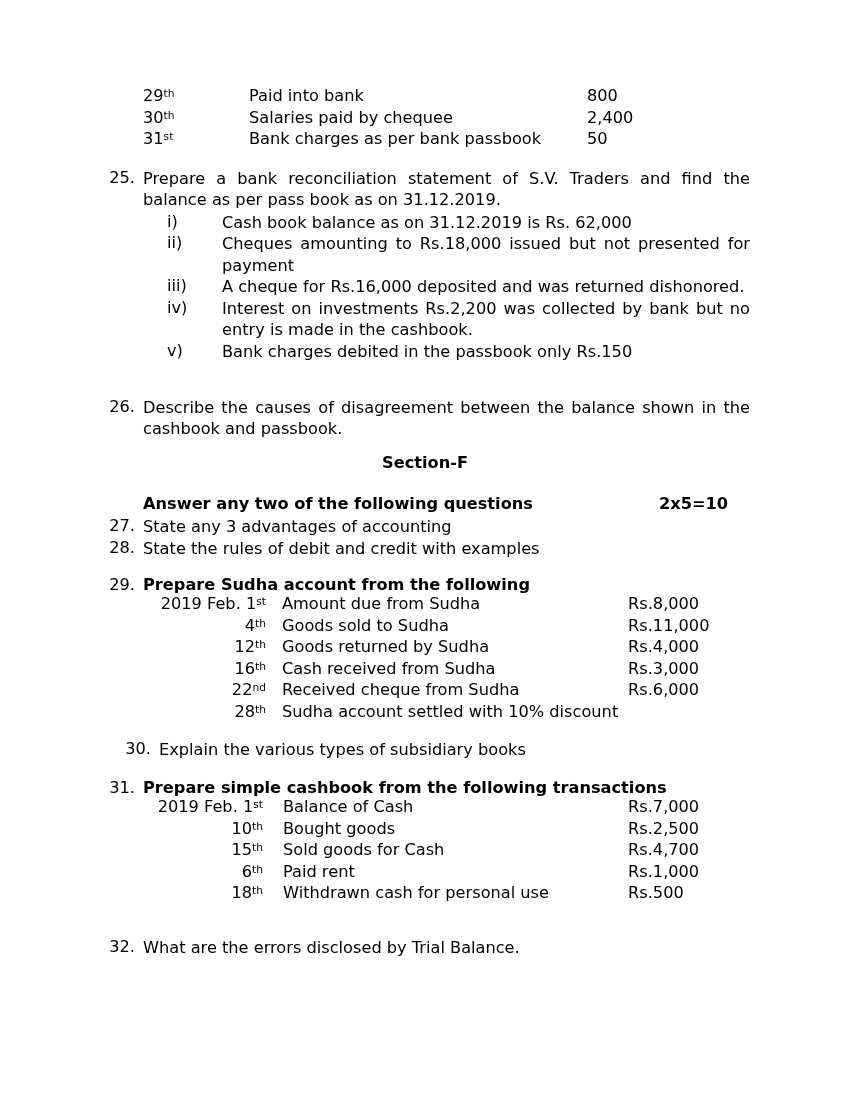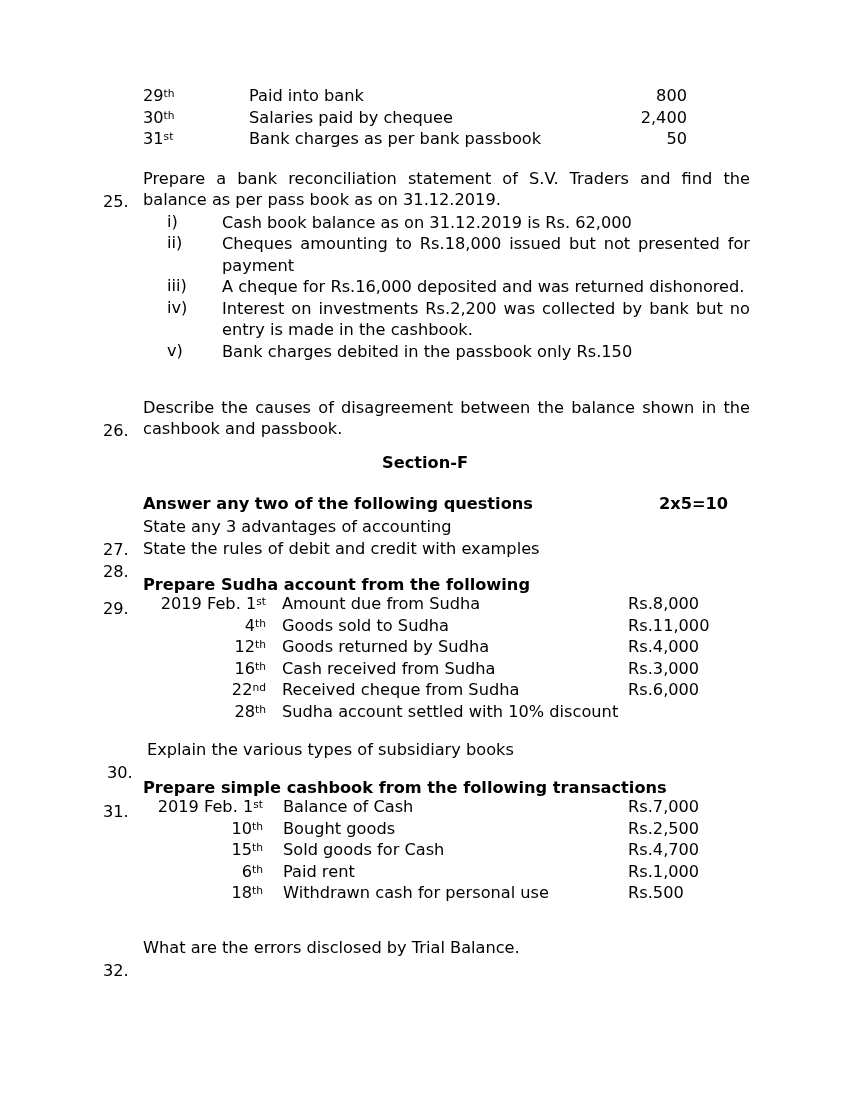--- a/index.html
+++ b/index.html
@@ -10,33 +10,33 @@
     color:#000000;
     font-size:16.2px;
     -webkit-font-smoothing:antialiased;
   }
   .page { position:relative; width:850px; height:1100px; padding:0; }
 
   
   .qrow { position:relative; display:flex; align-items:flex-start; }
   .qnum {
     position:absolute; left:103px; top:0;
-    width:38px; text-align:left; white-space:nowrap;margin-top:24px;
+    width:38px; text-align:center; white-space:nowrap;
   }
   .qbody { margin-left:143px; width:607px; }
   .just { text-align:justify; text-align-last:left; line-height:1.32; }
   .plain { line-height:1.32; }
   b, .b { font-weight:bold; }
 
   
   .txtable { position:absolute; left:0; top:86px; width:850px; }
   .txrow { position:relative; height:21.5px; }
   .txdate { position:absolute; left:143px; width:96px; text-align:left; white-space:nowrap; }
   .txdesc { position:absolute; left:249px; white-space:nowrap; }
-  .txamt  { position:absolute; left:587px; width:100px; text-align:right; white-space:nowrap; }
+  .txamt  { position:absolute; left:587px; width:100px; text-align:left; white-space:nowrap; }
 
   sup { font-size:0.66em; vertical-align:0.42em; line-height:0; }
 
   
   .romanlist { margin-top:1px; }
   .romanrow { position:relative; margin-bottom:0px; }
   .rnum { position:absolute; left:24px; width:48px; text-align:left; white-space:nowrap; }
   .rtext { margin-left:79px; width:528px; text-align:justify; text-align-last:left; line-height:1.33; }
   .rtext.nj { text-align:left; }
 
@@ -165,21 +165,21 @@
         </div>
         <div class="lrow">
           <span class="ldate"><span>28</span><sup>th</sup></span>
           <span class="ldesc">Sudha account settled with 10% discount</span>
           <span class="lamt"></span>
         </div>
       </div>
     </div>
   </div>
 
-  <div class="qrow" style="position:absolute; left:4px; top:739px; width:722px;">
+  <div class="qrow" style="position:absolute; left:16px; top:739px; width:722px;">
     <span class="qnum">30.</span>
     <div class="qbody">
         <div class="plain">Explain the various types of subsidiary books</div>
       </div>
   </div>
 
   <div class="qrow" style="position:absolute; left:0; top:778px; width:850px;">
     <span class="qnum">31.</span>
     <div class="qbody" style="width:707px;">
       <div class="b">Prepare simple cashbook from the following transactions</div>

